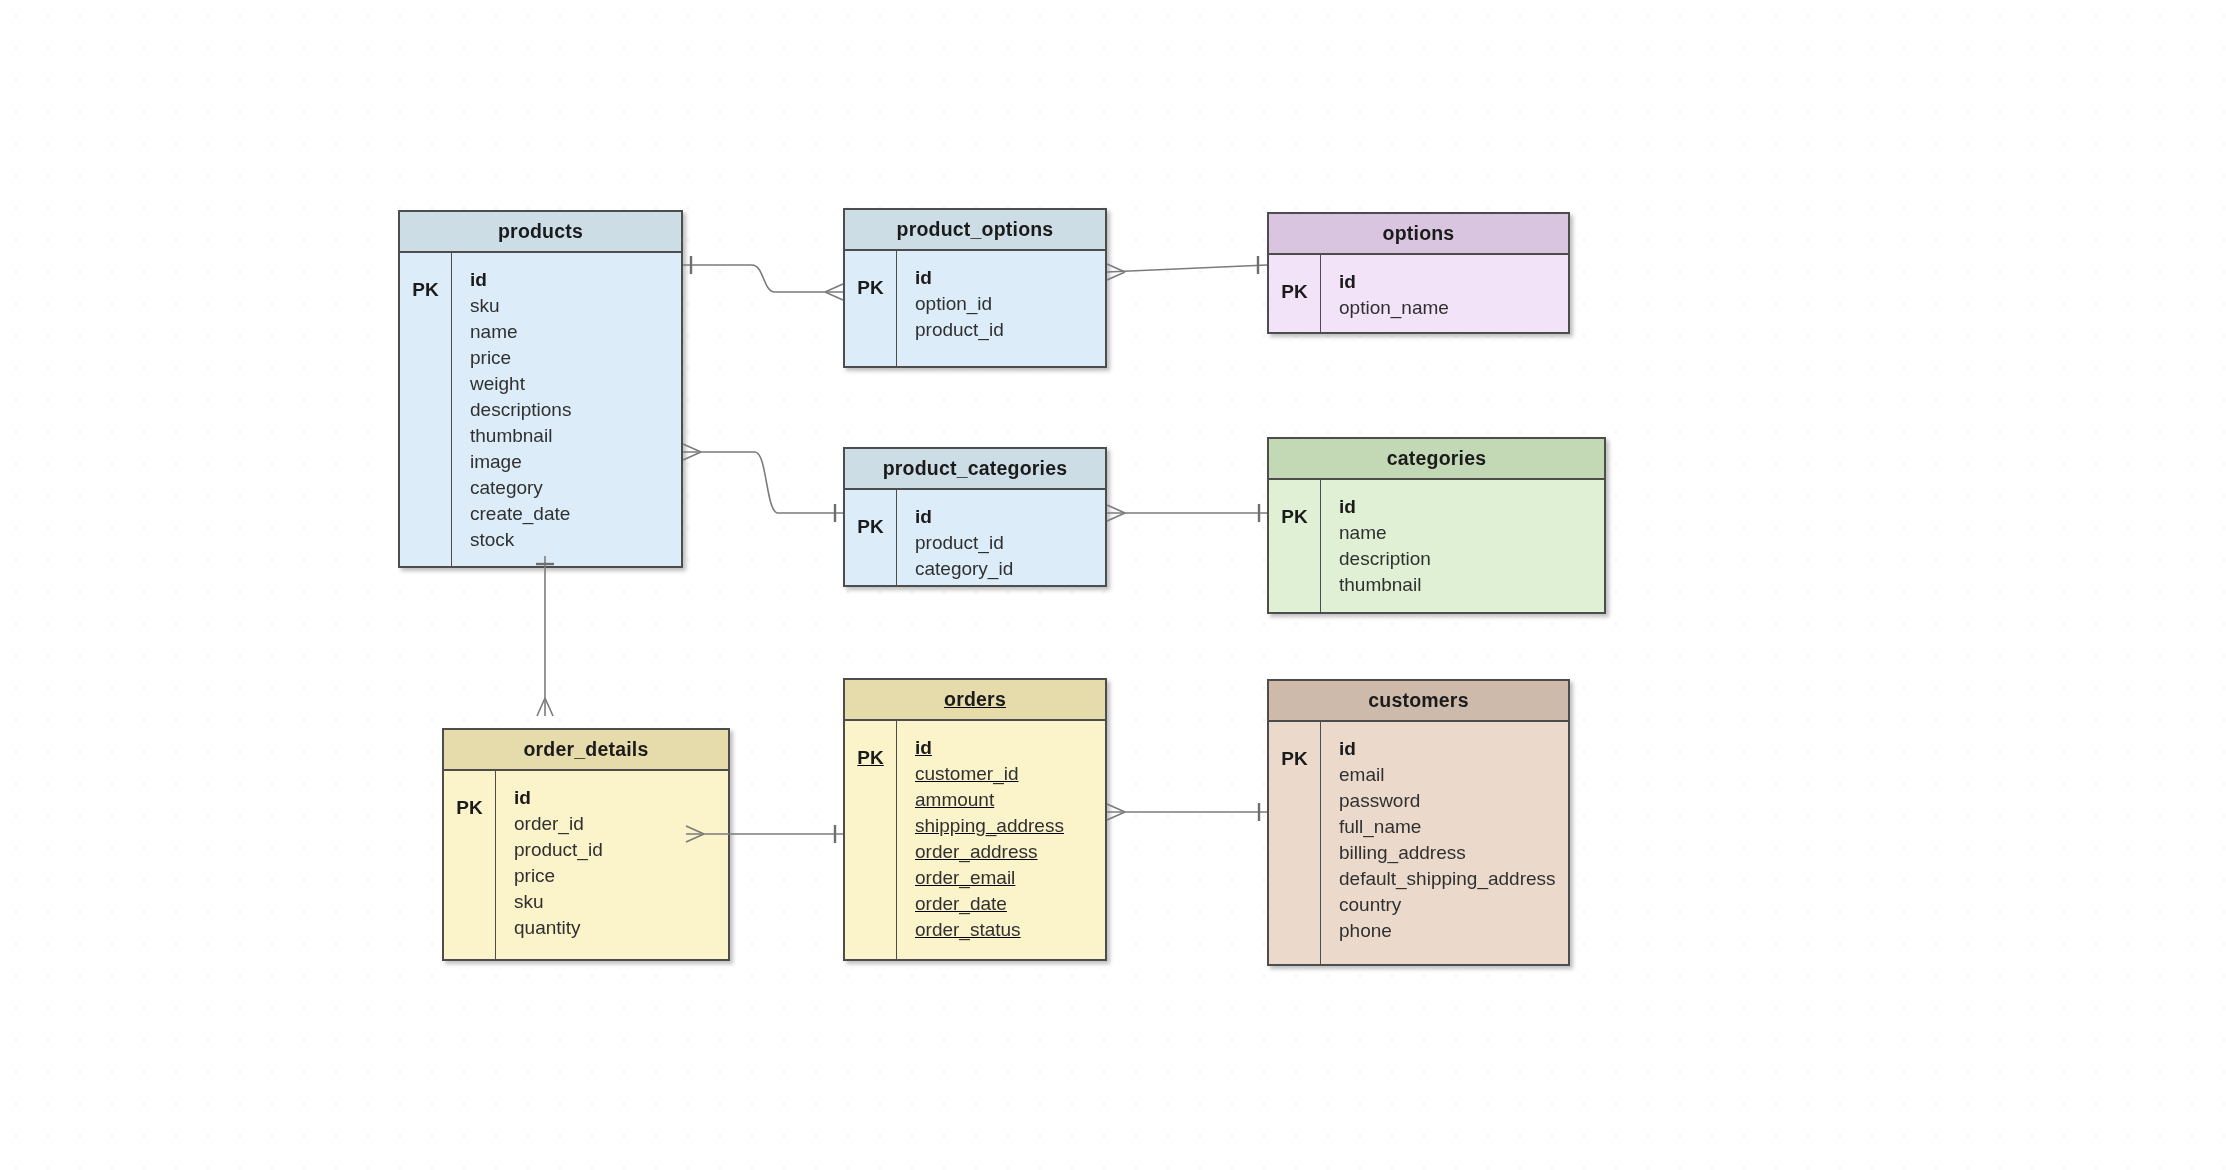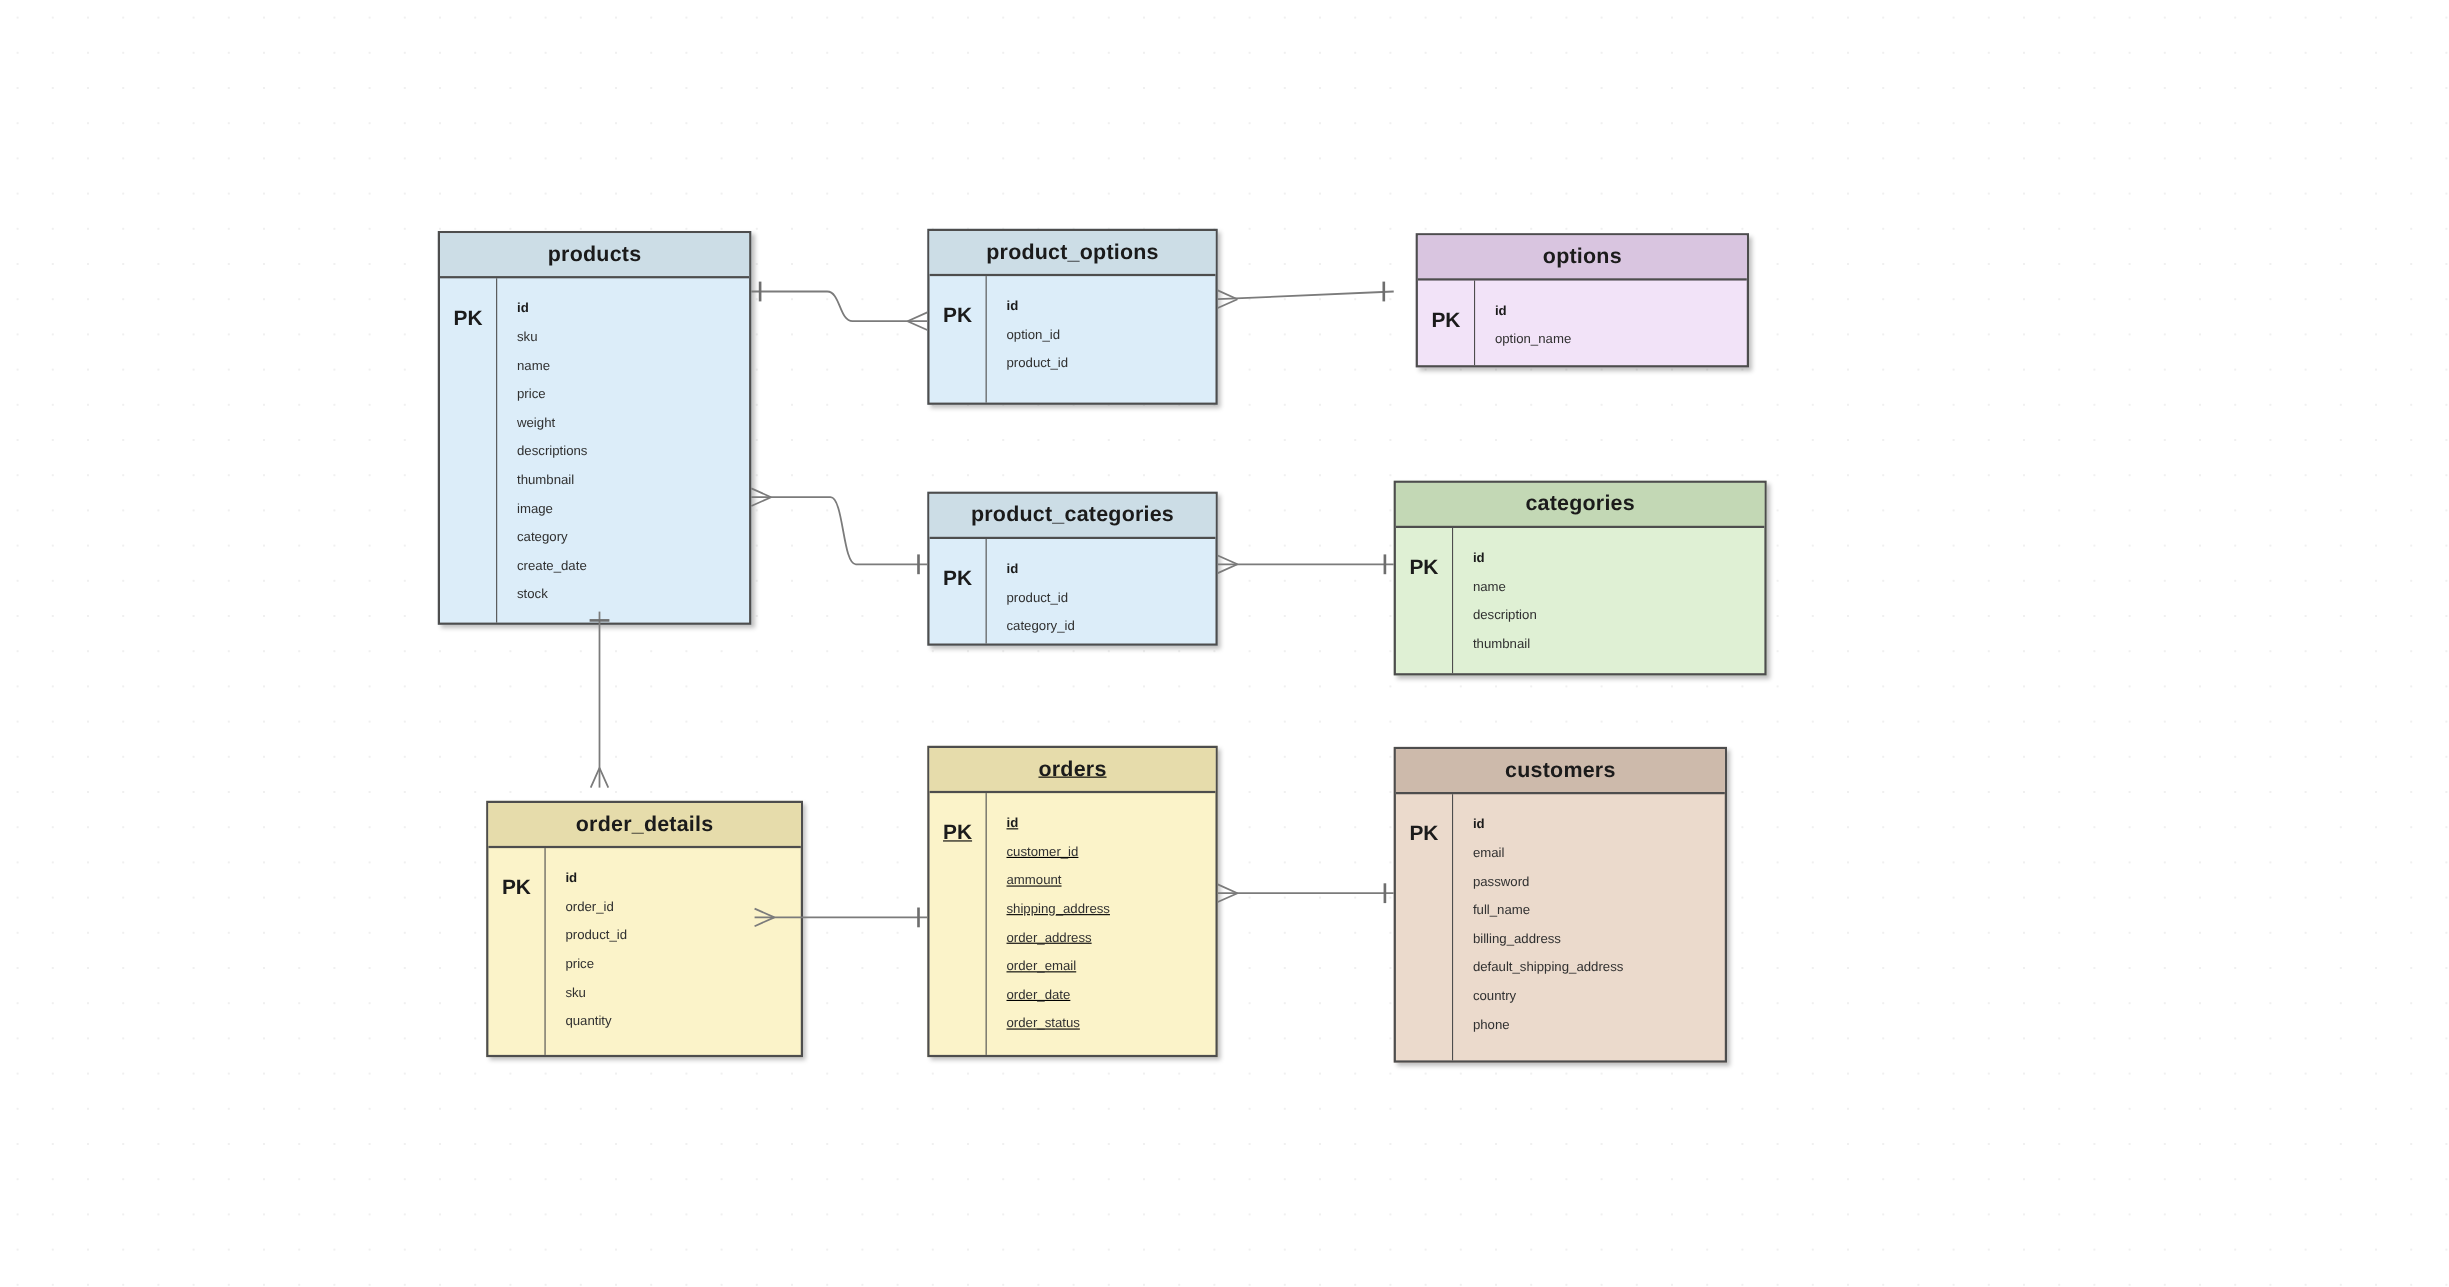--- a/index.html
+++ b/index.html
@@ -28,21 +28,21 @@
   }
   .entity-title { font-weight:bold; font-size:19.5px; color:#1b1b1b; letter-spacing:0.2px; }
   .entity-body { flex:1; display:flex; min-height:0; }
   .pk-col {
     flex:0 0 52px; width:52px;
     border-right:1.5px solid #4d4d4d;
     padding-top:24px; text-align:center;
   }
   .pk-label { display:block; height:26px; line-height:26px; font-weight:bold; font-size:19px; color:#1b1b1b; }
   .fields-col { flex:1; padding:14px 4px 0 18px; overflow:hidden; }
-  .field-row { height:26px; line-height:26px; font-size:12px; color:#303030; white-space:nowrap; }
+  .field-row { height:26px; line-height:26px; font-size:19px; color:#303030; white-space:nowrap; }
   .field-row.pk { font-weight:bold; color:#1b1b1b; }
   .rel-line { fill:none; stroke:#7b7b7b; stroke-width:1.6px; }
   .rel-many { fill:none; stroke:#7b7b7b; stroke-width:1.6px; }
   .rel-one  { fill:none; stroke:#6e6e6e; stroke-width:2.4px; }
 </style>
 </head>
 <body>
 
 <div class="canvas">
   <svg id="connector-layer" width="2226" height="1170" viewBox="0 0 2226 1170">
@@ -114,21 +114,21 @@
           <div class="pk-col">
             <span class="pk-label">PK</span>
           </div>
           <div class="fields-col">
             <div class="field-row pk">id</div>
             <div class="field-row">option_id</div>
             <div class="field-row">product_id</div>
           </div>
         </div>
       </div>
-      <div class="entity" style="left: 1267px; top: 200px; width: 303px; height: 122px; margin-left: 20px; --header: #d9c5e0; --body: #f2e3f8;">
+      <div class="entity" style="left: 1267px; top: 200px; width: 303px; height: 122px; --header: #d9c5e0; --body: #f2e3f8;">
         <div class="entity-header">
           <span class="entity-title">options</span>
         </div>
         <div class="entity-body">
           <div class="pk-col">
             <span class="pk-label">PK</span>
           </div>
           <div class="fields-col">
             <div class="field-row pk">id</div>
             <div class="field-row">option_name</div>

